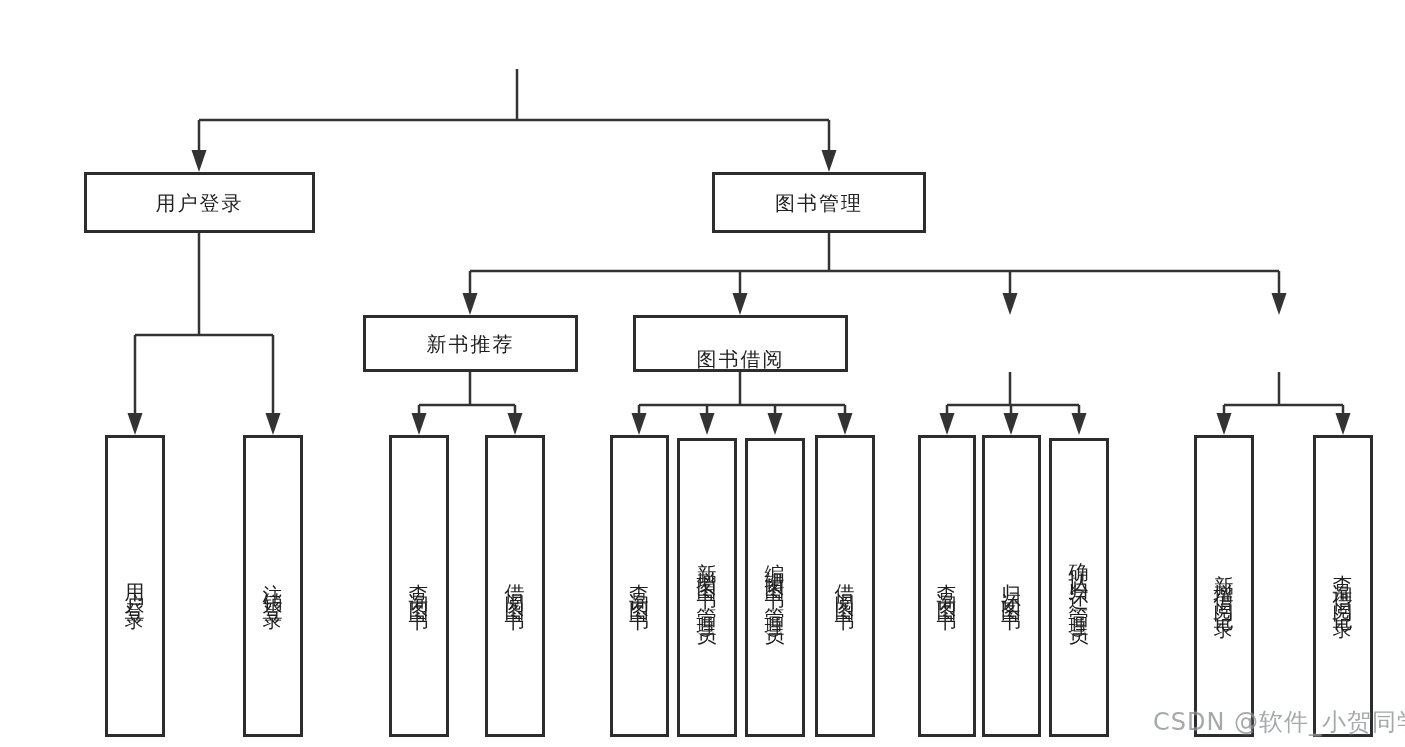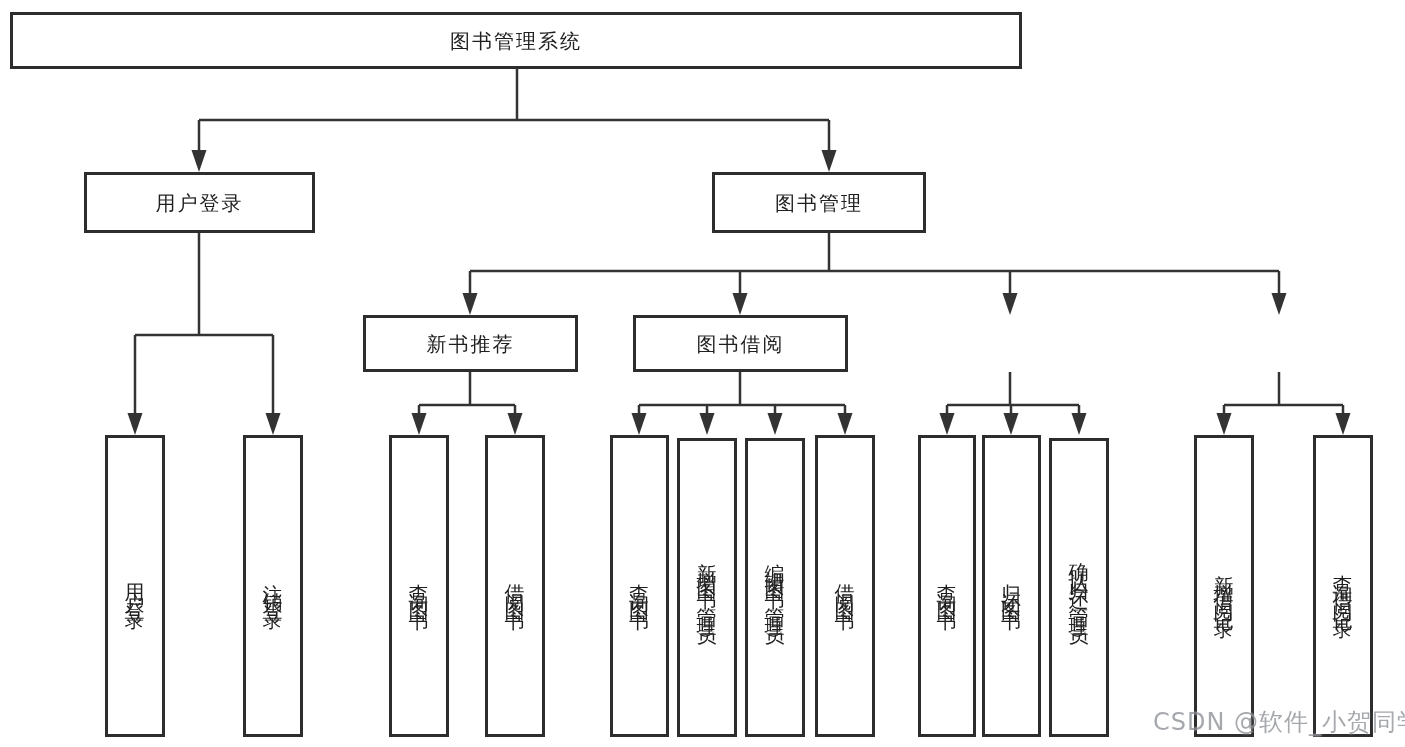--- a/index.html
+++ b/index.html
@@ -90,35 +90,32 @@
       <polygon points="767.5,413 782.5,413 775,435"></polygon>
       <polygon points="837.5,413 852.5,413 845,435"></polygon>
       <polygon points="939.5,413 954.5,413 947,435"></polygon>
       <polygon points="1003.5,413 1018.5,413 1011,435"></polygon>
       <polygon points="1071.5,413 1086.5,413 1079,435"></polygon>
       <polygon points="1216.5,413 1231.5,413 1224,435"></polygon>
       <polygon points="1335.5,413 1350.5,413 1343,435"></polygon>
     </g>
   </svg>
 
-  <div class="node hbox" style="left:10px; top:12px; width:1012px; height:57px;">
-      <span>图书管理系统</span>
-    </div>
 
   <div class="node hbox" style="left:84px; top:172px; width:231px; height:61px;">
       <span>用户登录</span>
     </div>
   <div class="node hbox" style="left:712px; top:172px; width:214px; height:61px;">
       <span>图书管理</span>
     </div>
 
   <div class="node hbox" style="left:363px; top:315px; width:215px; height:57px;">
       <span>新书推荐</span>
     </div>
-  <div class="node hbox" style="left:633px; top:315px; width:215px; height:57px;">
+  <div class="node hbox" style="left:633px; top:315px; width:215px; height:57px;align-items:flex-end;">
       <span>图书借阅</span>
     </div>
 
   <div class="node vbox" style="left:105px; top:435px; width:60px; height:302px;">
       <span>用户登录</span>
     </div>
   <div class="node vbox" style="left:243px; top:435px; width:60px; height:302px;">
       <span>注销登录</span>
     </div>
 

